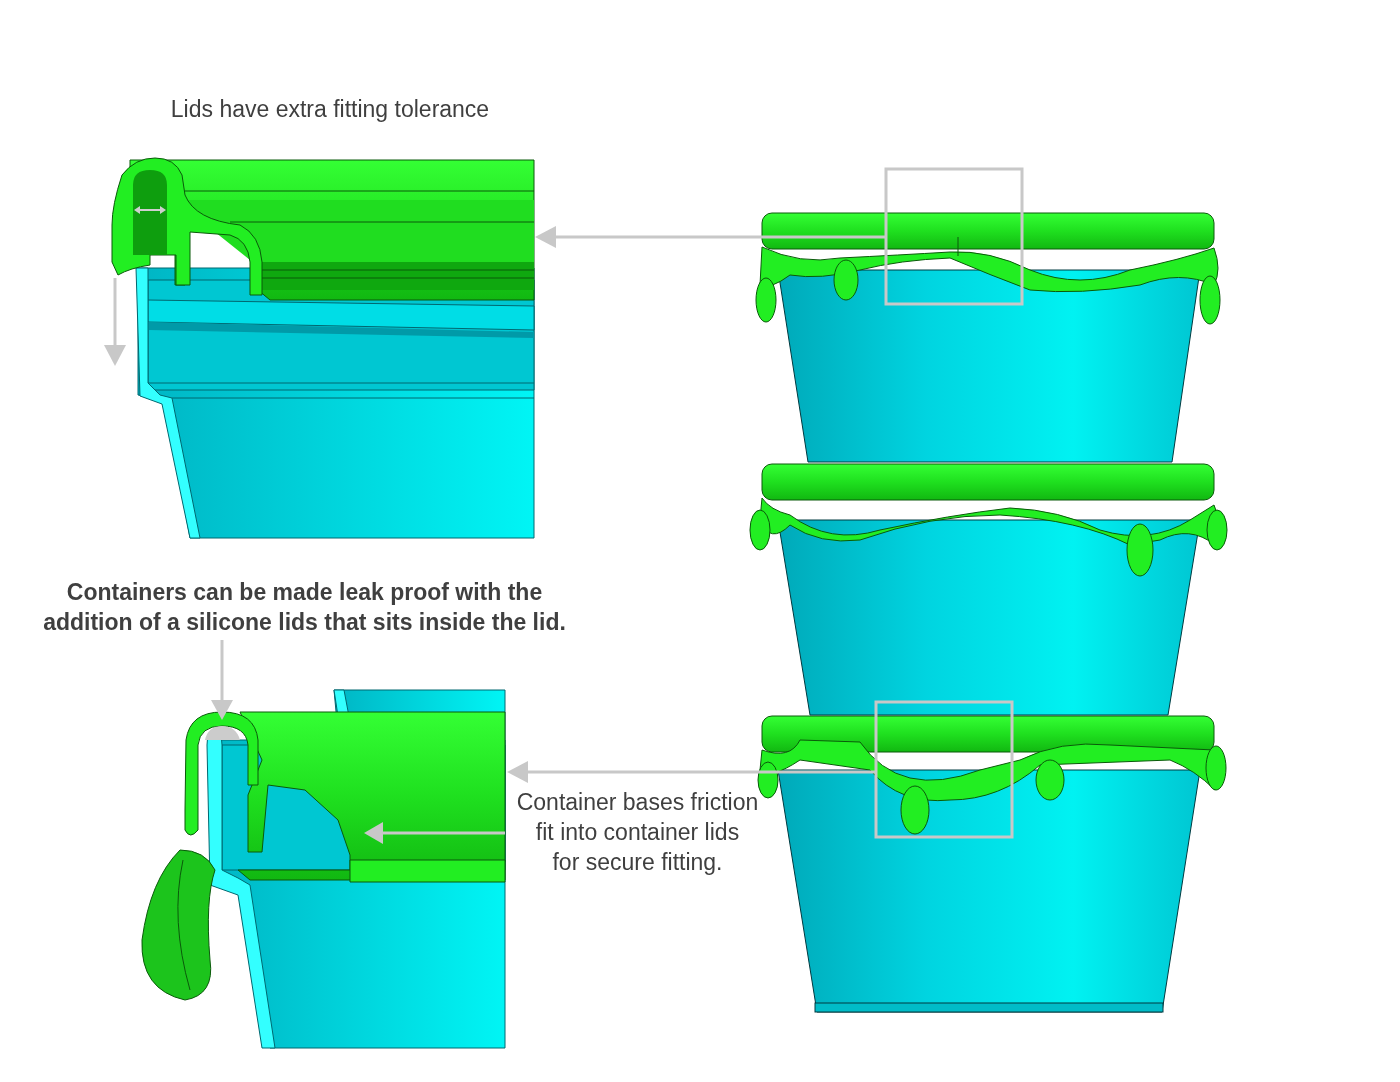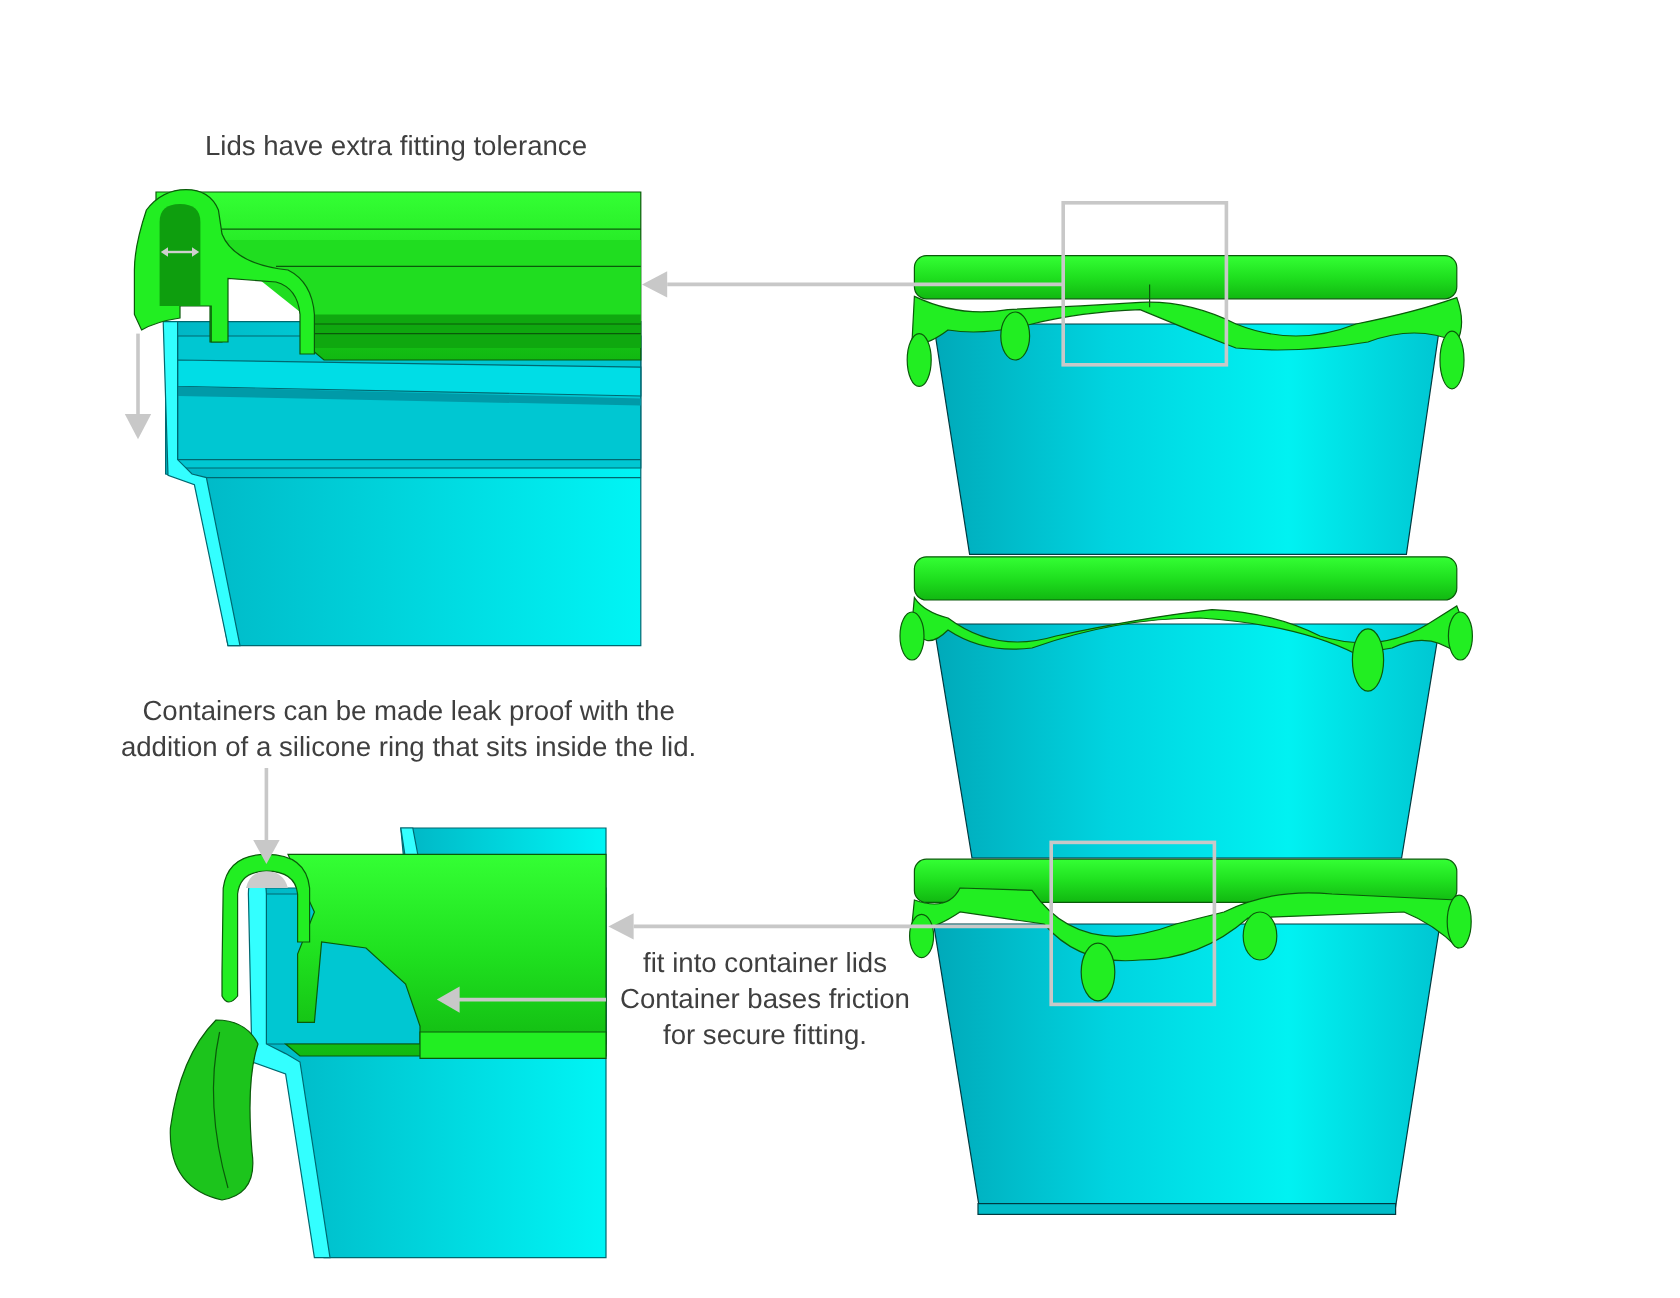--- a/index.html
+++ b/index.html
@@ -4,32 +4,32 @@
 <style>
   html,body{margin:0;padding:0;background:#ffffff;}
   body{width:1400px;height:1082px;position:relative;overflow:hidden;font-family:"Liberation Sans",sans-serif;}
   .caption{position:absolute;color:#3f3f3f;font-size:23px;line-height:30px;text-align:center;white-space:nowrap;}
   .caption span{display:block;}
   svg{position:absolute;left:0;top:0;}
 </style>
 </head>
 <body>
 
-<div class="caption" style="left:130px;top:106px;width:400px;">
+<div class="caption" style="left:130px;top:94px;width:400px;">
   <span>Lids have extra fitting tolerance</span>
 </div>
 
-<div class="caption" style="left:68px;top:577px;width:545px;">
+<div class="caption" style="left:32px;top:577px;width:545px;font-weight:bold;">
   <span>Containers can be made leak proof with the</span>
-  <span>addition of a silicone ring that sits inside the lid.</span>
+  <span>addition of a silicone lids that sits inside the lid.</span>
 </div>
 
 <div class="caption" style="left:500px;top:787px;width:275px;">
+  <span>Container bases friction</span>
   <span>fit into container lids</span>
-  <span>Container bases friction</span>
   <span>for secure fitting.</span>
 </div>
 
 <svg width="1400" height="1082" viewBox="0 0 1400 1082">
   <defs>
     <linearGradient id="cyanBody" x1="0" x2="1" y1="0" y2="0">
       <stop offset="0" stop-color="#00a9b9"></stop>
       <stop offset="0.35" stop-color="#00d4e0"></stop>
       <stop offset="0.7" stop-color="#00f2f2"></stop>
       <stop offset="1" stop-color="#00c6d2"></stop>

